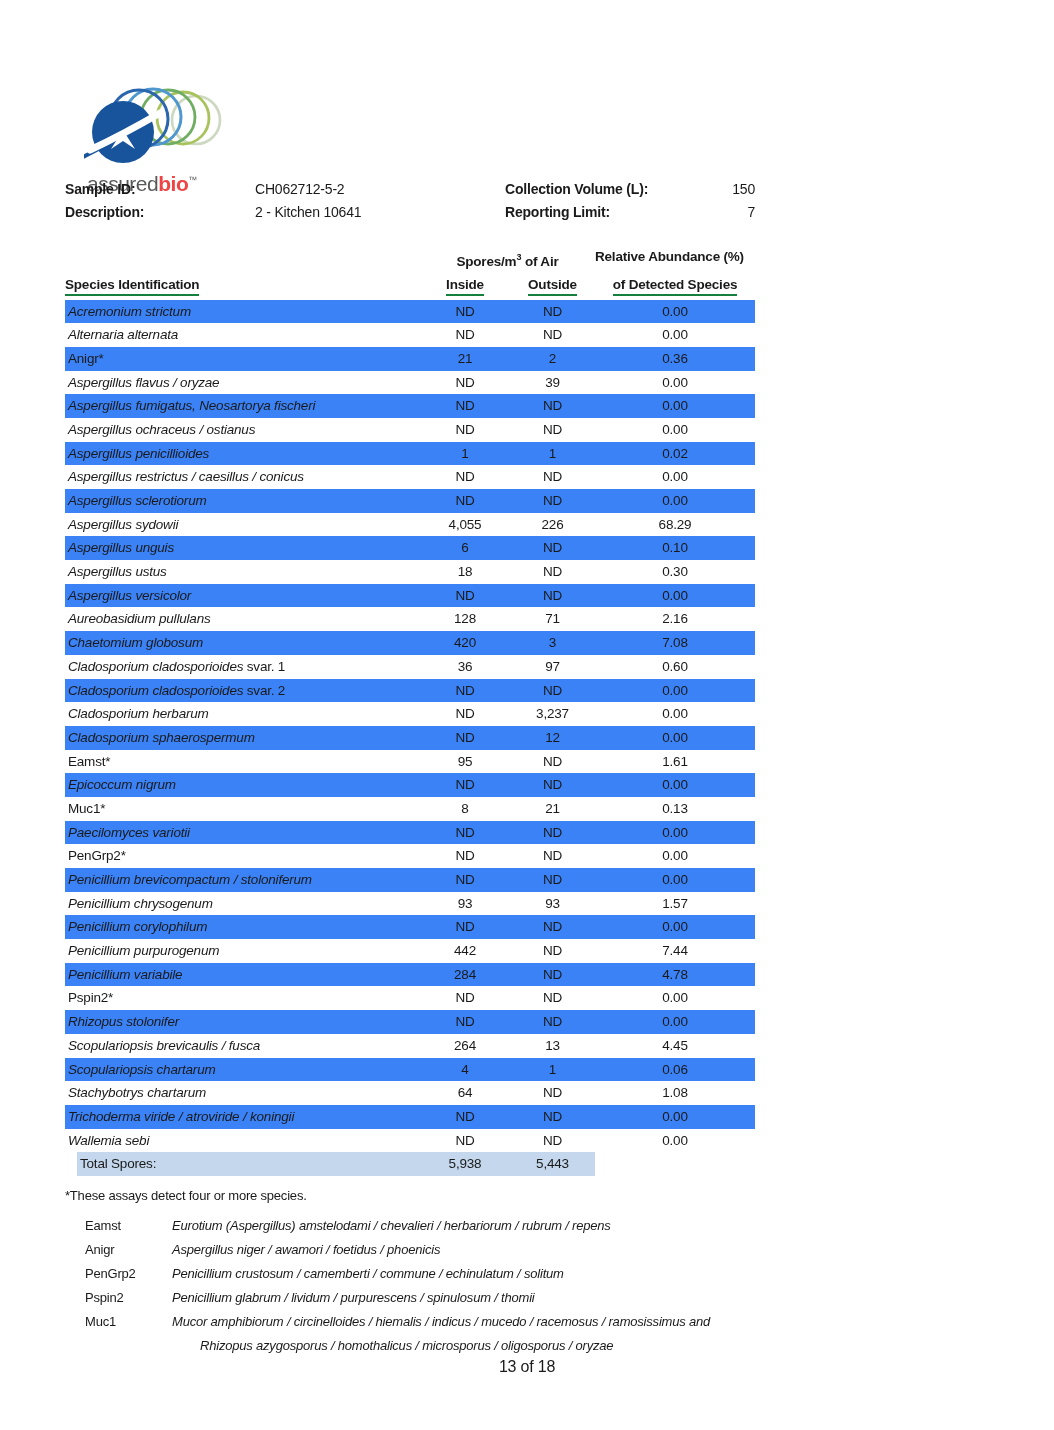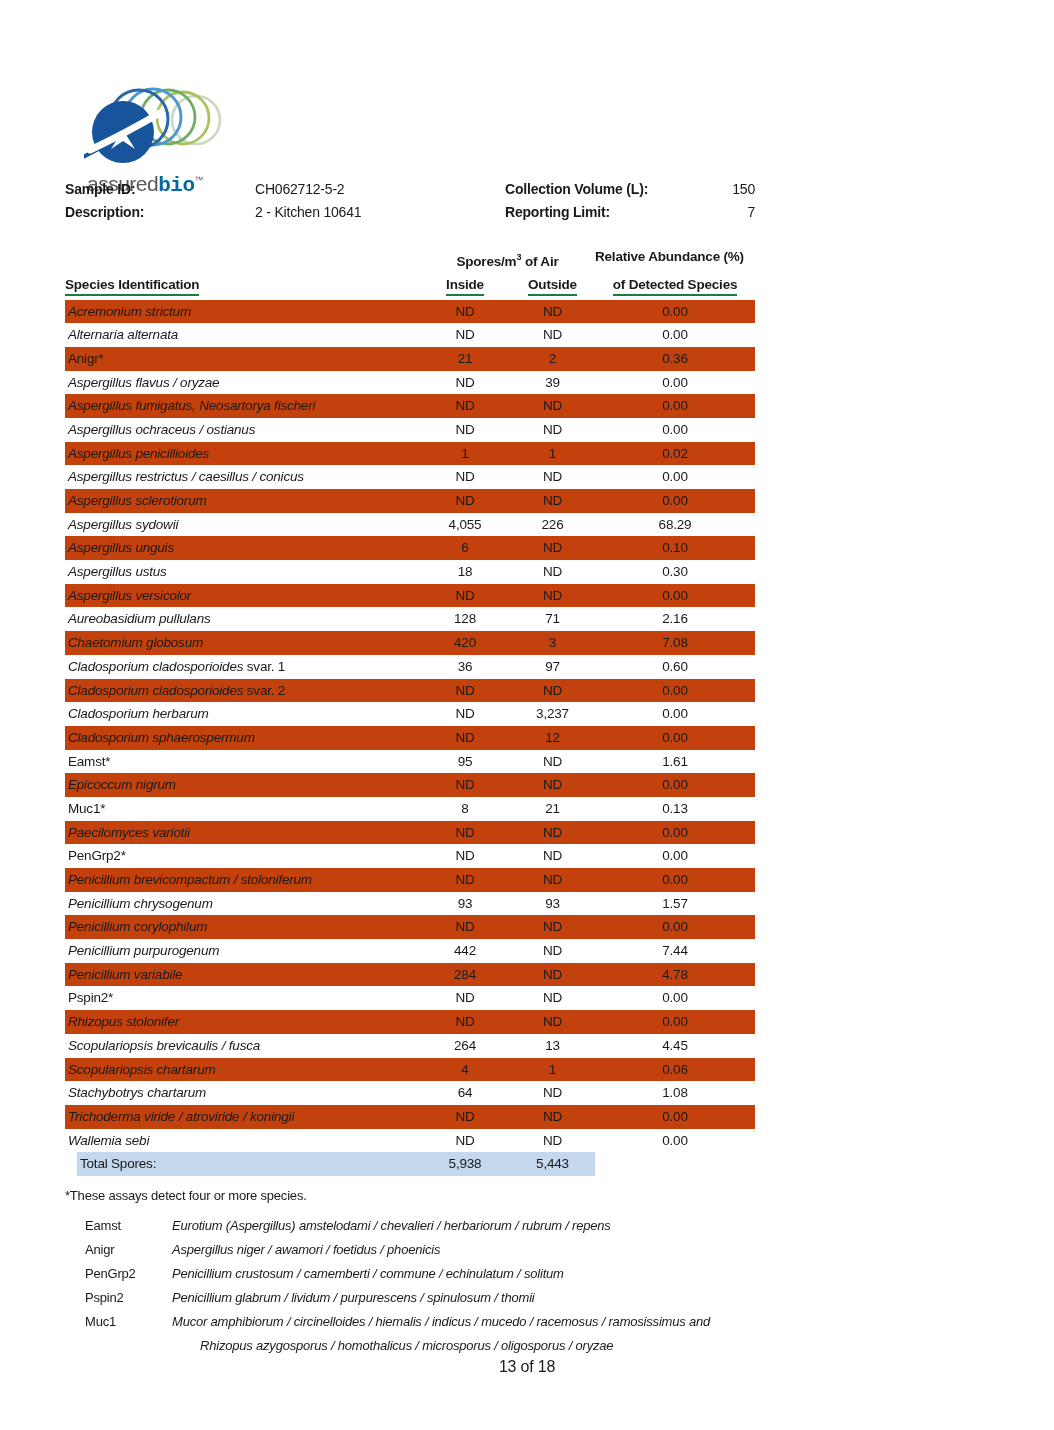--- a/index.html
+++ b/index.html
@@ -9,40 +9,40 @@
     background:#ffffff;
     font-family:"Liberation Sans", sans-serif;
     color:#1a1a1a;
     letter-spacing:-0.2px;
     overflow:hidden;
   }
   
   .logo{position:absolute;left:84px;top:84px;width:160px;}
   .logo-text{margin-top:-4px;margin-left:3px;font-size:21px;letter-spacing:-0.5px;}
   .logo-text .assured{color:#58595b;}
-  .logo-text .bio{color:#0369a1;font-weight:bold;font-family:Liberation Mono, monospace;}
+  .logo-text .bio{color:#ef4444;font-weight:bold;}
   .logo-text .tm{color:#58595b;font-size:9px;vertical-align:super;}
   
   .sample-info{position:absolute;left:65px;top:178px;width:690px;font-size:14px;}
   .si-row{display:grid;grid-template-columns:190px 250px 165px 1fr;line-height:23px;}
   .si-label{font-weight:bold;}
   .si-val-right{text-align:right;}
   
   .stable{position:absolute;left:65px;top:246px;width:690px;font-size:13.5px;}
   .grid-row{display:grid;grid-template-columns:355px 90px 85px 160px;}
   .hdr1{line-height:22px;font-weight:bold;}
   .hdr1 .spores-group{grid-column:2/4;text-align:center;}
   .hdr1 .abund1{grid-column:4/5;}
   .hdr1 sup{font-size:9px;letter-spacing:0;}
   .hdr2{line-height:24px;font-weight:bold;align-items:end;}
   .hdr2 .c{text-align:center;}
   .uline{display:inline-block;border-bottom:2px solid #15803d;padding-bottom:0px;line-height:19px;}
   .tbody{margin-top:3px;}
   .trow{display:grid;grid-template-columns:355px 90px 85px 160px;height:23.7px;line-height:23.7px;}
-  .trow.shaded{background:#c2410c;}
+  .trow.shaded{background:#3b82f6;}
   .cell{overflow:hidden;white-space:nowrap;}
   .cell.species{font-style:italic;padding-left:3px;}
   .cell.species.upright{font-style:normal;}
   .cell.species .suffix{font-style:normal;}
   .cell.num{text-align:center;}
   .trow.total .cell{background:#c4d7ed;}
   .trow.total .cell.abund{background:transparent;}
   .trow.total .cell.species{font-style:normal;margin-left:12px;}
   
   .footnotes{position:absolute;left:65px;top:1186px;width:730px;font-size:13px;}

